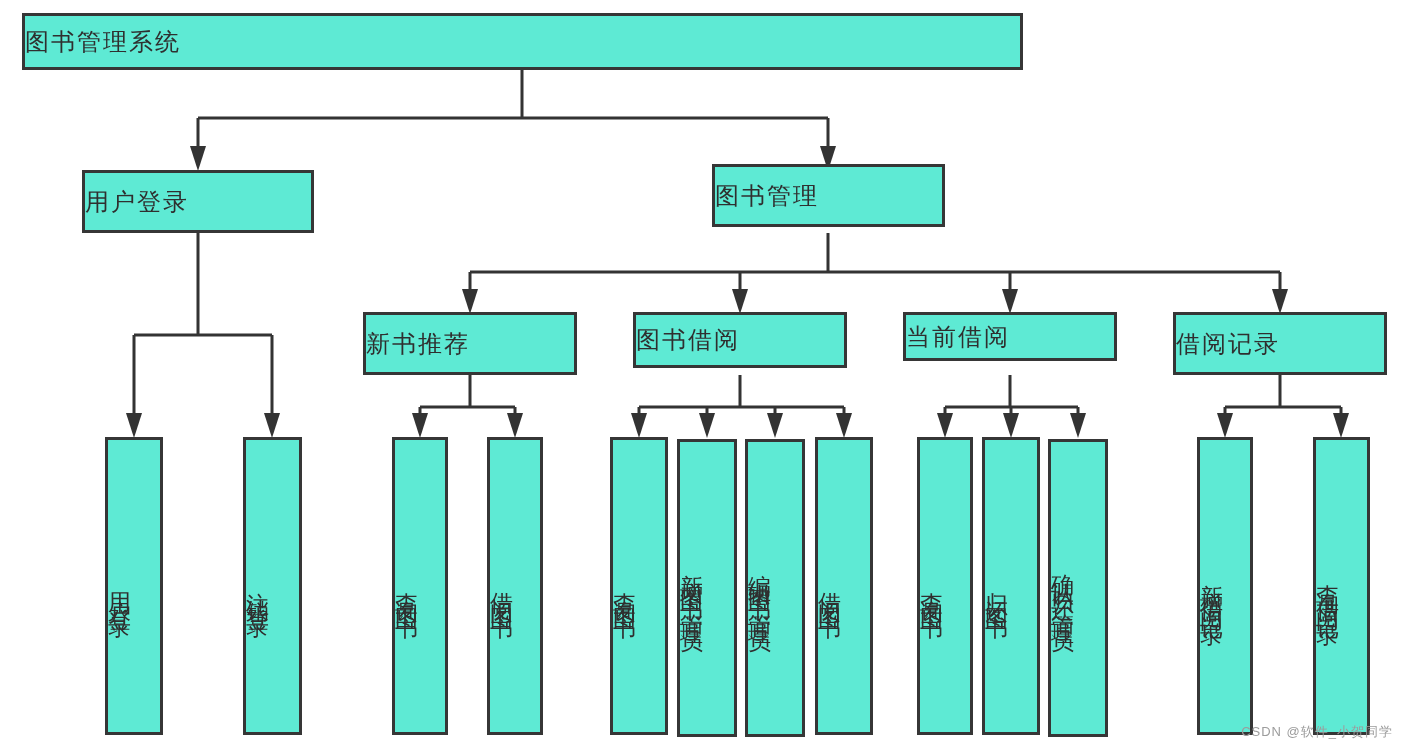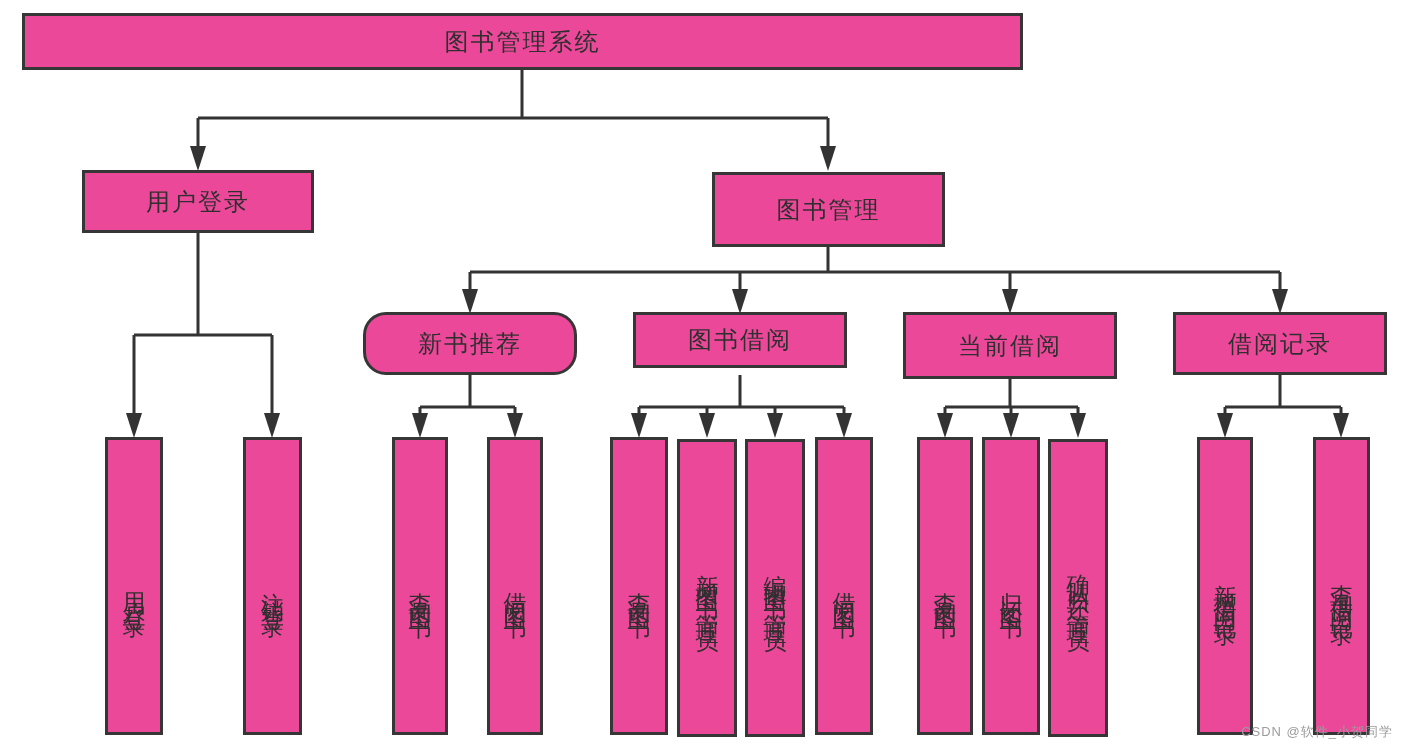--- a/index.html
+++ b/index.html
@@ -13,24 +13,23 @@
   }
   .connectors {
     position: absolute;
     left: 0; top: 0;
     width: 1405px; height: 747px;
   }
   .node {
     position: absolute;
     box-sizing: border-box;
     border: 3px solid #363636;
-    background: #ec4899;
+    background: #5eead4;
     display: flex;
     align-items: center;
-    justify-content: center;
     color: #2f2f2f;
   }
   .node-h {
     font-size: 24px;
     letter-spacing: 2px;
     white-space: nowrap;
   }
   .node-v {
     font-size: 23px;
   }
@@ -95,31 +94,31 @@
     </g>
   </svg>
 
   <div class="node node-h" style="left:22px; top:13px; width:1001px; height:57px;">
     <span>图书管理系统</span>
   </div>
 
   <div class="node node-h" style="left:82px; top:170px; width:232px; height:63px;">
     <span>用户登录</span>
   </div>
-  <div class="node node-h" style="left:712px; top:172px; width:233px; height:75px;">
+  <div class="node node-h" style="left:712px; top:164px; width:233px; height:63px;">
     <span>图书管理</span>
   </div>
 
-  <div class="node node-h" style="left:363px; top:312px; width:214px; height:63px;border-radius:23px;">
+  <div class="node node-h" style="left:363px; top:312px; width:214px; height:63px;">
     <span>新书推荐</span>
   </div>
   <div class="node node-h" style="left:633px; top:312px; width:214px; height:56px;">
     <span>图书借阅</span>
   </div>
-  <div class="node node-h" style="left:903px; top:312px; width:214px; height:67px;">
+  <div class="node node-h" style="left:903px; top:312px; width:214px; height:49px;">
     <span>当前借阅</span>
   </div>
   <div class="node node-h" style="left:1173px; top:312px; width:214px; height:63px;">
     <span>借阅记录</span>
   </div>
 
   <div class="node node-v" style="left:105px; top:437px; width:58px; height:298px;">
     <span class="vtext">用户登录</span>
   </div>
   <div class="node node-v" style="left:243px; top:437px; width:59px; height:298px;">

